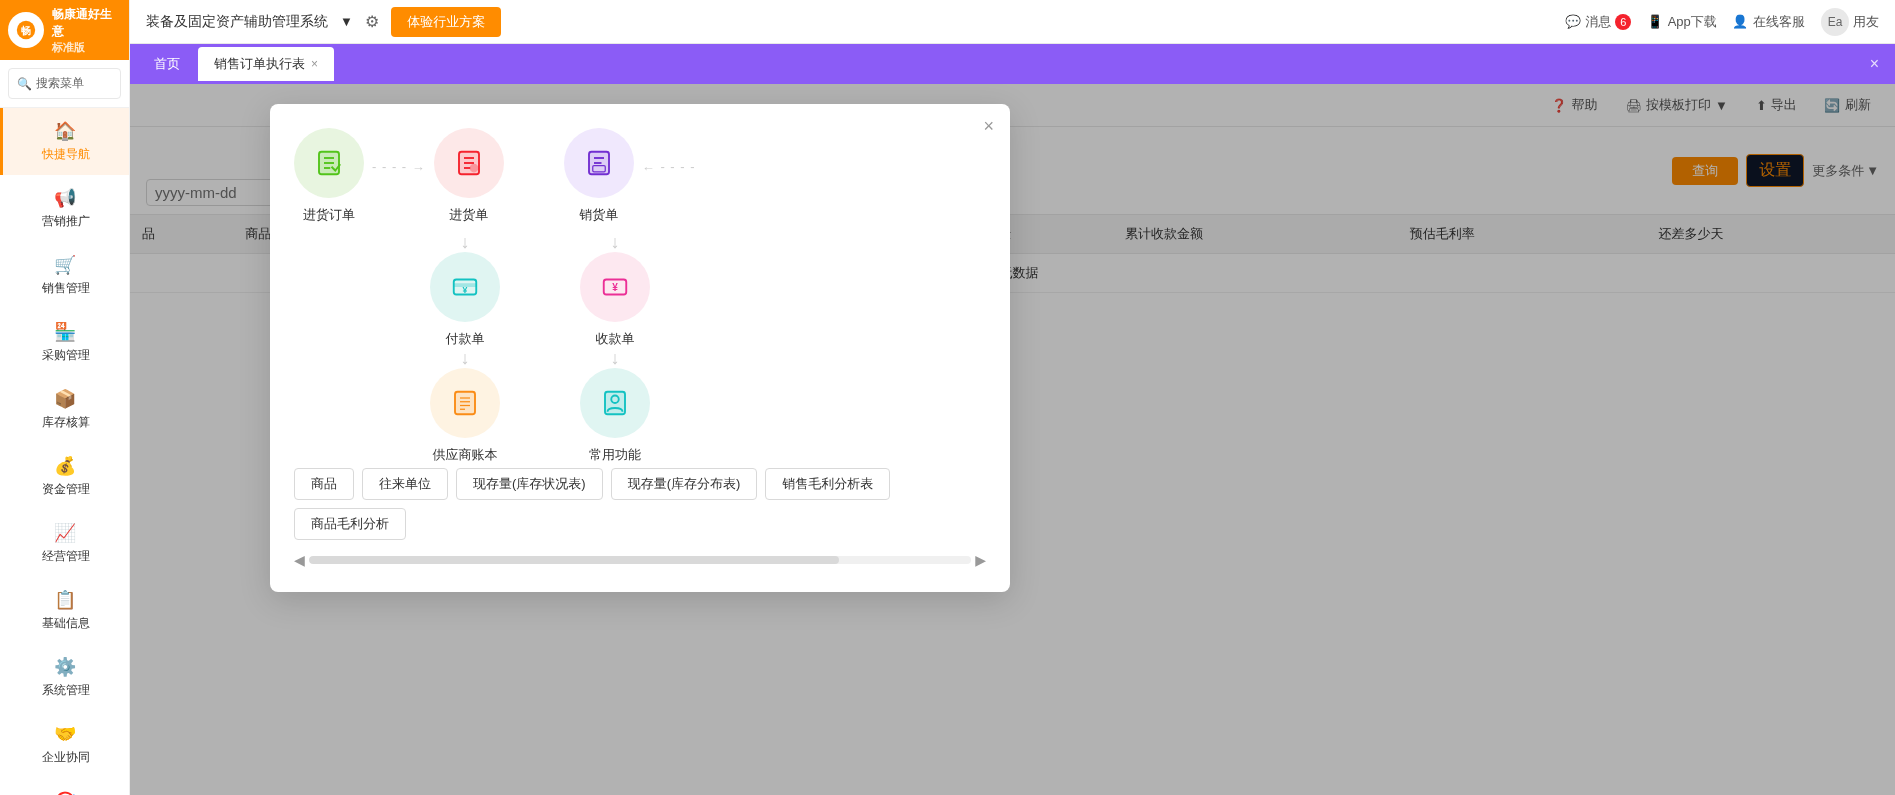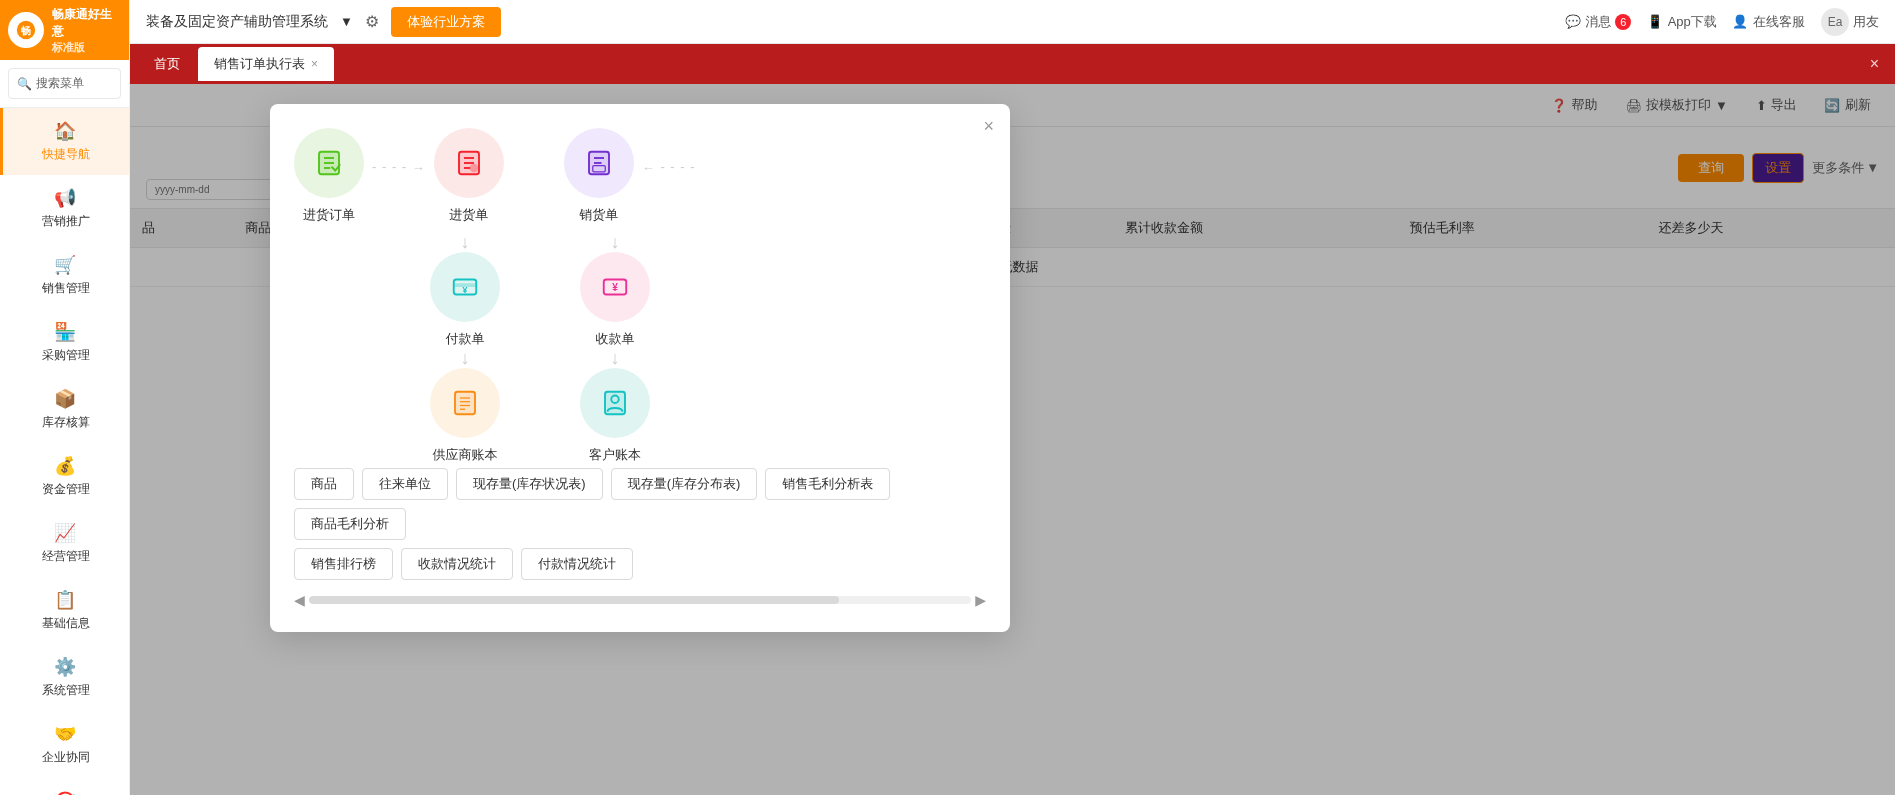--- a/index.html
+++ b/index.html
@@ -28,41 +28,41 @@
     .topbar-title { font-size: 14px; color: #333; font-weight: 500; }
     .topbar-dropdown { display: flex; align-items: center; gap: 4px; cursor: pointer; color: #333; }
     .topbar-settings { color: #666; cursor: pointer; font-size: 16px; }
     .topbar-btn { background: #ff8c00; color: #fff; border: none; padding: 6px 16px; border-radius: 4px; cursor: pointer; font-size: 13px; }
     .topbar-right { margin-left: auto; display: flex; align-items: center; gap: 16px; color: #555; font-size: 13px; }
     .topbar-right-item { display: flex; align-items: center; gap: 4px; cursor: pointer; }
     .badge { background: #f5222d; color: #fff; border-radius: 10px; padding: 0 5px; font-size: 11px; min-width: 16px; height: 16px; display: inline-flex; align-items: center; justify-content: center; }
     .avatar { width: 28px; height: 28px; border-radius: 50%; background: #e8e8e8; display: flex; align-items: center; justify-content: center; font-size: 12px; color: #666; }
 
     
-    .tabbar { height: 40px; background: #b91c1c; display: flex; align-items: center; padding: 0 8px; gap: 2px; flex-shrink: 0; }
+    .tabbar { height: 40px; background: #8b5cf6; display: flex; align-items: center; padding: 0 8px; gap: 2px; flex-shrink: 0; }
     .tab { padding: 8px 16px; color: rgba(255,255,255,0.8); cursor: pointer; font-size: 13px; border-radius: 4px 4px 0 0; display: flex; align-items: center; gap: 6px; }
     .tab.active { background: #fff; color: #333; }
     .tab-close { font-size: 12px; color: #999; cursor: pointer; }
     .tab-home { color: #fff; }
     .tab-x-btn { margin-left: auto; color: rgba(255,255,255,0.8); cursor: pointer; font-size: 16px; padding: 0 8px; }
 
     
     .content-area { flex: 1; background: #f5f5f5; position: relative; overflow: hidden; }
 
     
     .content-toolbar { background: #fff; padding: 8px 16px; display: flex; align-items: center; gap: 12px; border-bottom: 1px solid #e8e8e8; flex-shrink: 0; }
     .toolbar-btn { display: flex; align-items: center; gap: 4px; color: #555; cursor: pointer; font-size: 13px; padding: 4px 8px; }
 
     
     .filter-bar { background: #fff; padding: 8px 16px; display: flex; align-items: center; gap: 8px; border-bottom: 1px solid #e8e8e8; flex-wrap: wrap; flex-shrink: 0; }
-    .filter-input { border: 1px solid #d9d9d9; border-radius: 4px; padding: 4px 8px; font-size: 10px; color: #ec4899; outline: none; margin-top: 44px; }
+    .filter-input { border: 1px solid #d9d9d9; border-radius: 4px; padding: 4px 8px; font-size: 15px; color: #ec4899; outline: none; margin-top: 44px; }
     .filter-date { width: 160px; }
     .filter-select { width: 140px; appearance: none; background: #fff; cursor: pointer; }
     .query-btn { background: #ff8c00; color: #fff; border: none; padding: 5px 20px; border-radius: 4px; cursor: pointer; font-size: 13px; }
-    .setting-btn { background: #4c1d95; color: #ff8c00; border: 1px solid #ff8c00; padding: 5px 12px; border-radius: 4px; cursor: pointer; font-size: 13px; }
+    .setting-btn { background: #0f172a; color: #ff8c00; border: 1px solid #ff8c00; padding: 5px 12px; border-radius: 4px; cursor: pointer; font-size: 16px; }
     .more-conditions { color: #666; font-size: 13px; cursor: pointer; display: flex; align-items: center; gap: 2px; }
 
     
     .table-wrapper { flex: 1; overflow: auto; background: #fff; }
     .data-table { width: 100%; border-collapse: collapse; font-size: 13px; }
     .data-table th { background: #f5f5f5; padding: 10px 12px; text-align: left; color: #333; font-weight: 500; border-bottom: 1px solid #e8e8e8; white-space: nowrap; }
     .data-table td { padding: 10px 12px; border-bottom: 1px solid #f0f0f0; color: #333; }
     .empty-state { text-align: center; padding: 60px; color: #999; font-size: 13px; }
 
     
@@ -399,40 +399,35 @@
                 <div style="color:#ccc;font-size:18px;height:20px;line-height:20px;">↓</div>
                 <div class="flow-node">
                   <div class="flow-circle teal">
                     <svg width="30" height="30" viewBox="0 0 24 24" fill="none">
                       <rect x="4" y="3" width="16" height="18" rx="2" fill="#13c2c2" opacity="0.15"></rect>
                       <rect x="4" y="3" width="16" height="18" rx="2" stroke="#13c2c2" stroke-width="1.5"></rect>
                       <circle cx="12" cy="9" r="3" stroke="#13c2c2" stroke-width="1.5" fill="none"></circle>
                       <path d="M6 19 C6 15 18 15 18 19" stroke="#13c2c2" stroke-width="1.5" fill="none"></path>
                     </svg>
                   </div>
-                  <span class="flow-label">客户账本</span>
+                  <span class="flow-label">常用功能</span>
                 </div>
               </div>
             </div>
           </div>
 
           <div class="common-funcs">
             <div class="func-btns">
               <button class="func-btn">商品</button>
               <button class="func-btn">往来单位</button>
               <button class="func-btn">现存量(库存状况表)</button>
               <button class="func-btn">现存量(库存分布表)</button>
               <button class="func-btn">销售毛利分析表</button>
               <button class="func-btn">商品毛利分析</button>
             </div>
-            <div class="func-btns">
-              <button class="func-btn">销售排行榜</button>
-              <button class="func-btn">收款情况统计</button>
-              <button class="func-btn">付款情况统计</button>
-            </div>
           </div>
 
           <div class="modal-scrollbar">
             <span class="scroll-arrow">◀</span>
             <div class="scrollbar-track">
               <div class="scrollbar-thumb"></div>
             </div>
             <span class="scroll-arrow">▶</span>
           </div>
         </div>

